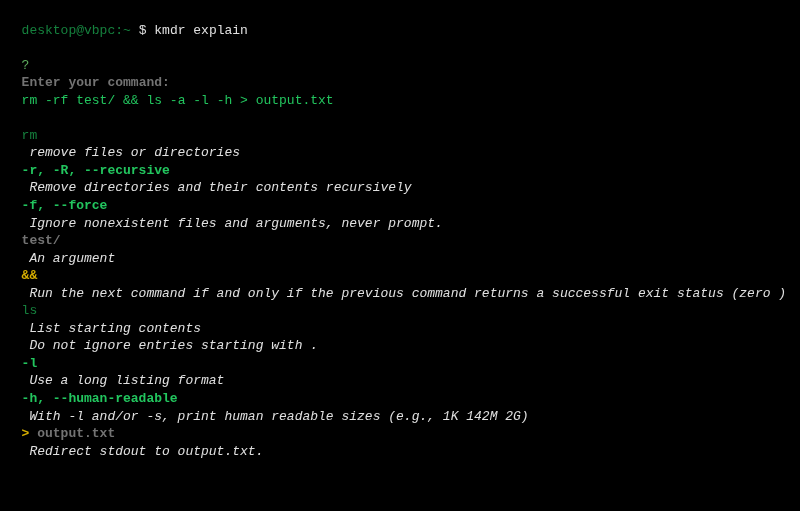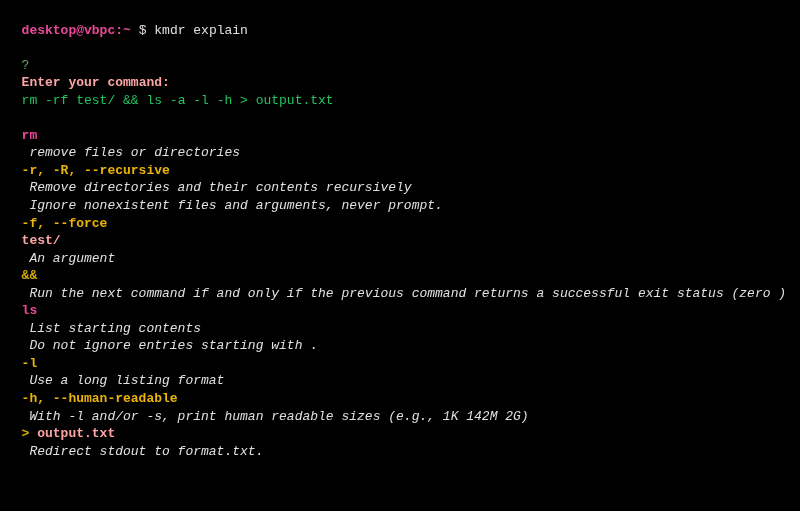--- a/index.html
+++ b/index.html
@@ -12,25 +12,25 @@
       color: #e0e0e0;
       font-family: 'Menlo', 'Monaco', 'Consolas', 'Courier New', monospace;
       font-size: 13px;
       line-height: 1.35;
       padding: 4px 6px;
       width: 800px;
       height: 511px;
       overflow: hidden;
     }
     .cyan { color: #22c55e; }
-    .cyan-bold { color: #ec4899; font-weight: bold; }
+    .cyan-bold { color: #15803d; font-weight: normal; }
     .green { color: #5faf5f; }
-    .green-bold { color: #eab308; font-weight: bold; }
+    .green-bold { color: #22c55e; font-weight: bold; }
     .yellow-bold { color: #d7af00; font-weight: bold; }
-    .white-bold { color: #fca5a5; font-weight: bold; }
+    .white-bold { color: #737373; font-weight: bold; }
     .plain { color: #e0e0e0; }
     .indent { padding-left: 2ch; }
     .indent2 { padding-left: 3ch; font-style: italic; }
     .line { white-space: pre-wrap; word-break: break-word; }
     .blank { height: 1.35em; }
   </style>
 </head>
 <body>
 
 <div class="line">
@@ -43,35 +43,35 @@
   <span class="cyan">rm -rf test/ &amp;&amp; ls -a -l -h &gt; output.txt</span>
 </div>
 
 <div class="blank"></div>
 
 <div id="items-container">
     <div class="line indent"><span class="cyan-bold">rm</span></div>
     <div class="line indent2 plain">remove files or directories</div>
     <div class="line indent"><span class="green-bold">-r, -R, --recursive</span></div>
     <div class="line indent2 plain">Remove directories and their contents recursively</div>
+    <div class="line indent"><span class="green-bold">-f, --force</span></div>
     <div class="line indent2 plain">Ignore nonexistent files and arguments, never prompt.</div>
-    <div class="line indent"><span class="green-bold">-f, --force</span></div>
     <div class="line indent"><span class="white-bold">test/</span></div>
     <div class="line indent2 plain">An argument</div>
     <div class="line indent"><span class="yellow-bold">&amp;&amp;</span></div>
     <div class="line indent2 plain">Run the next command if and only if the previous command returns a successful exit status (zero )</div>
     <div class="line indent"><span class="cyan-bold">ls</span></div>
     <div class="line indent2 plain">List starting contents</div>
     <div class="line indent2 plain">Do not ignore entries starting with .</div>
     <div class="line indent"><span class="green-bold">-l</span></div>
     <div class="line indent2 plain">Use a long listing format</div>
     <div class="line indent"><span class="green-bold">-h, --human-readable</span></div>
     <div class="line indent2 plain">With -l and/or -s, print human readable sizes (e.g., 1K 142M 2G)</div>
     <div class="line indent"><span class="yellow-bold">&gt; </span><span class="white-bold">output.txt</span></div>
-    <div class="line indent2 plain">Redirect stdout to format.txt.</div>
+    <div class="line indent2 plain">Redirect stdout to output.txt.</div>
   </div>
 
 <div class="blank"></div>
 
 <div class="line">
   
   
   
   
   

